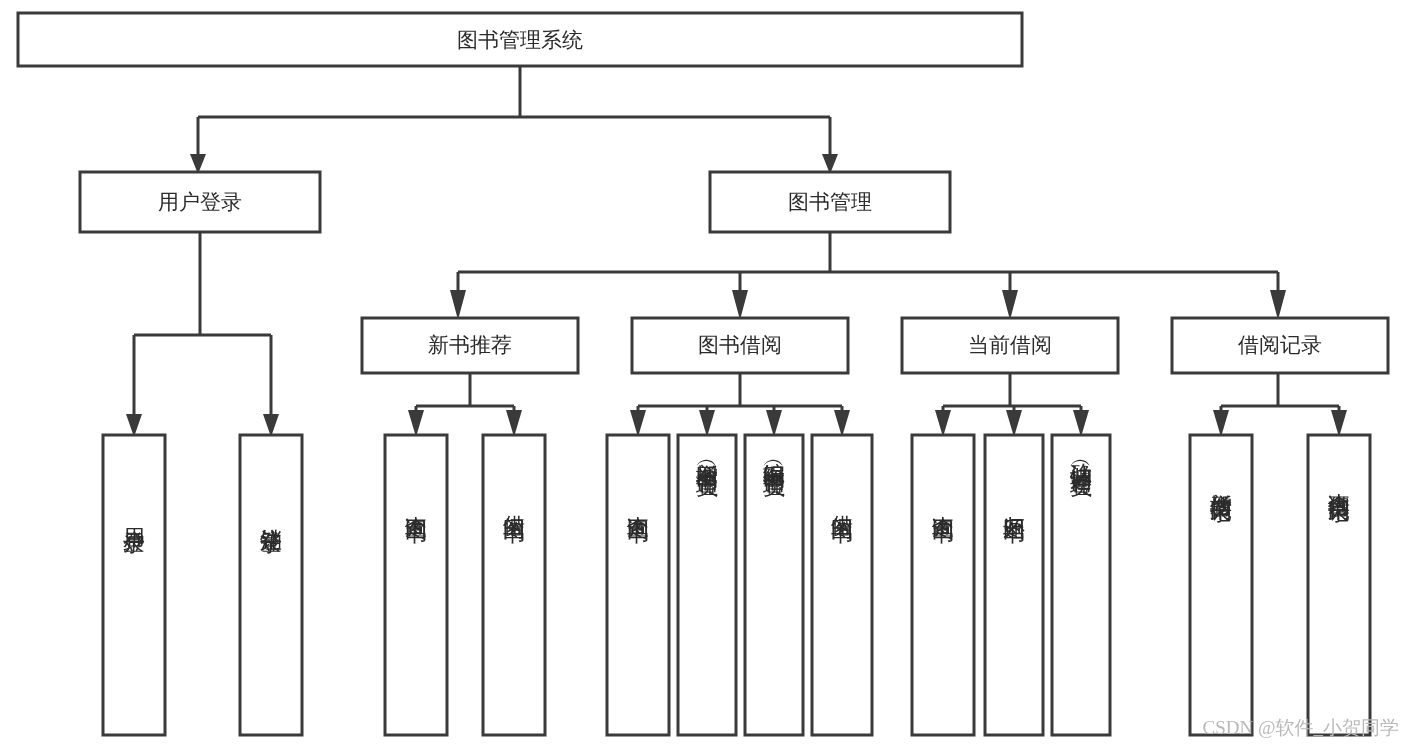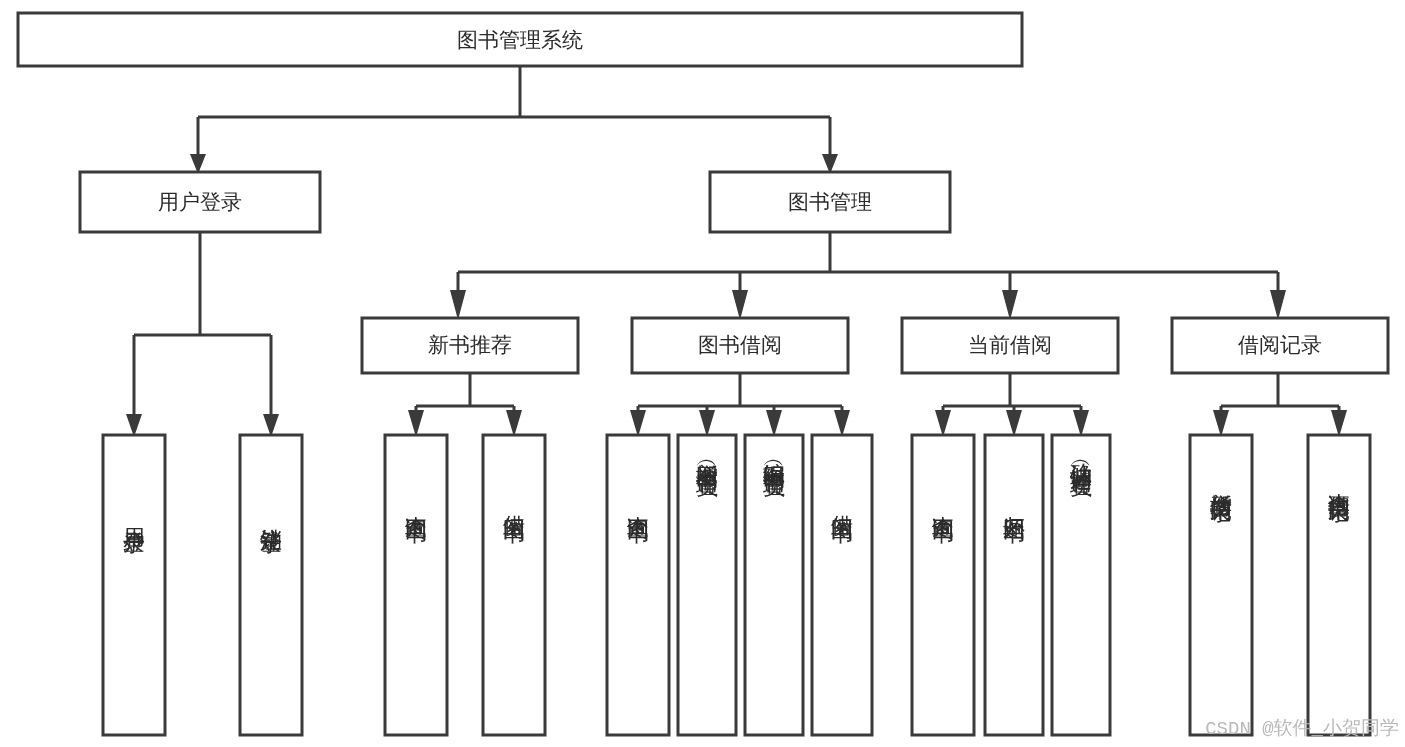--- a/index.html
+++ b/index.html
@@ -61,21 +61,21 @@
     font-size: 22px;
     line-height: 1.18;
     color: #2b2b2b;
     letter-spacing: 2px;
     white-space: nowrap;
   }
   .watermark {
     position: absolute;
     right: 6px;
     bottom: 6px;
-    font-family: Liberation Mono, monospace;
+    font-family: Liberation Serif, serif;
     font-size: 19px;
     color: #b9b9b9;
     white-space: nowrap;
     pointer-events: none;
     text-align: center;
   }
 </style>
 </head>
 <body>
 

